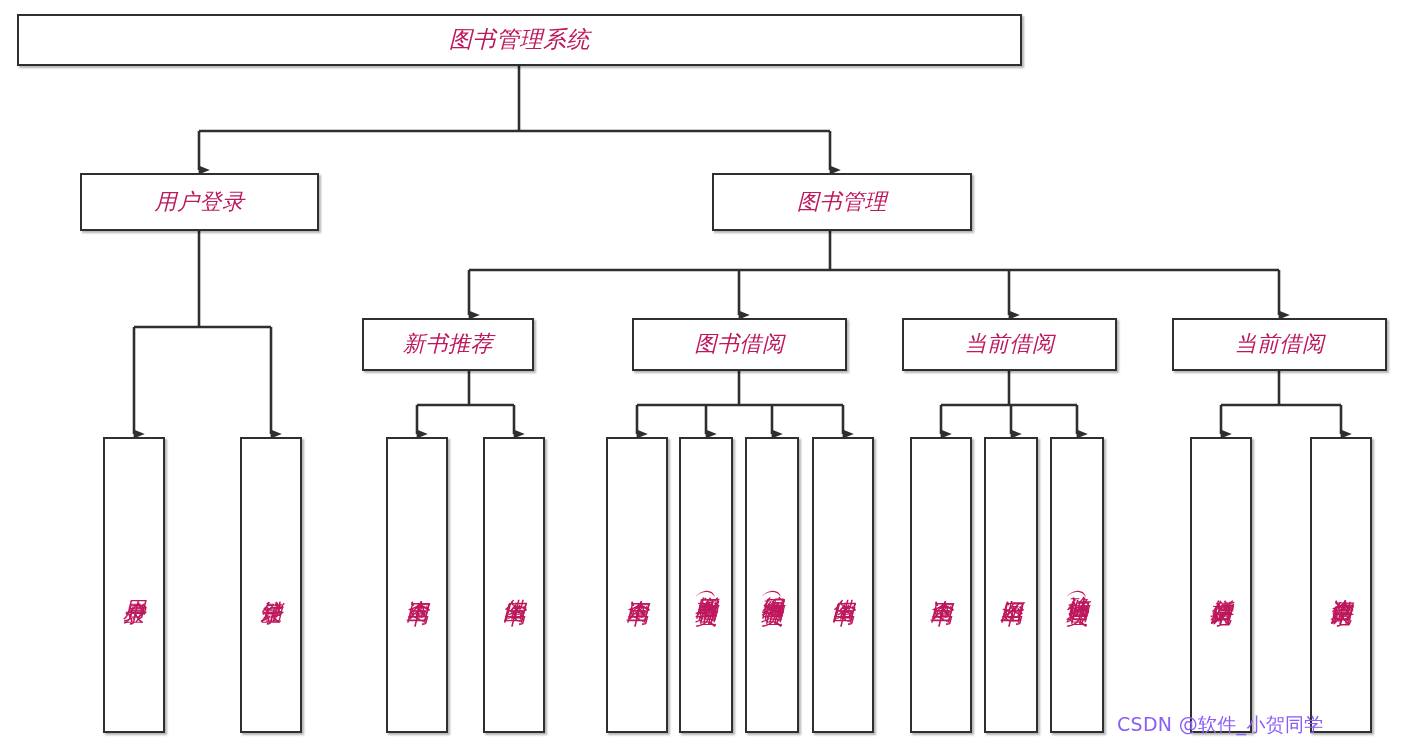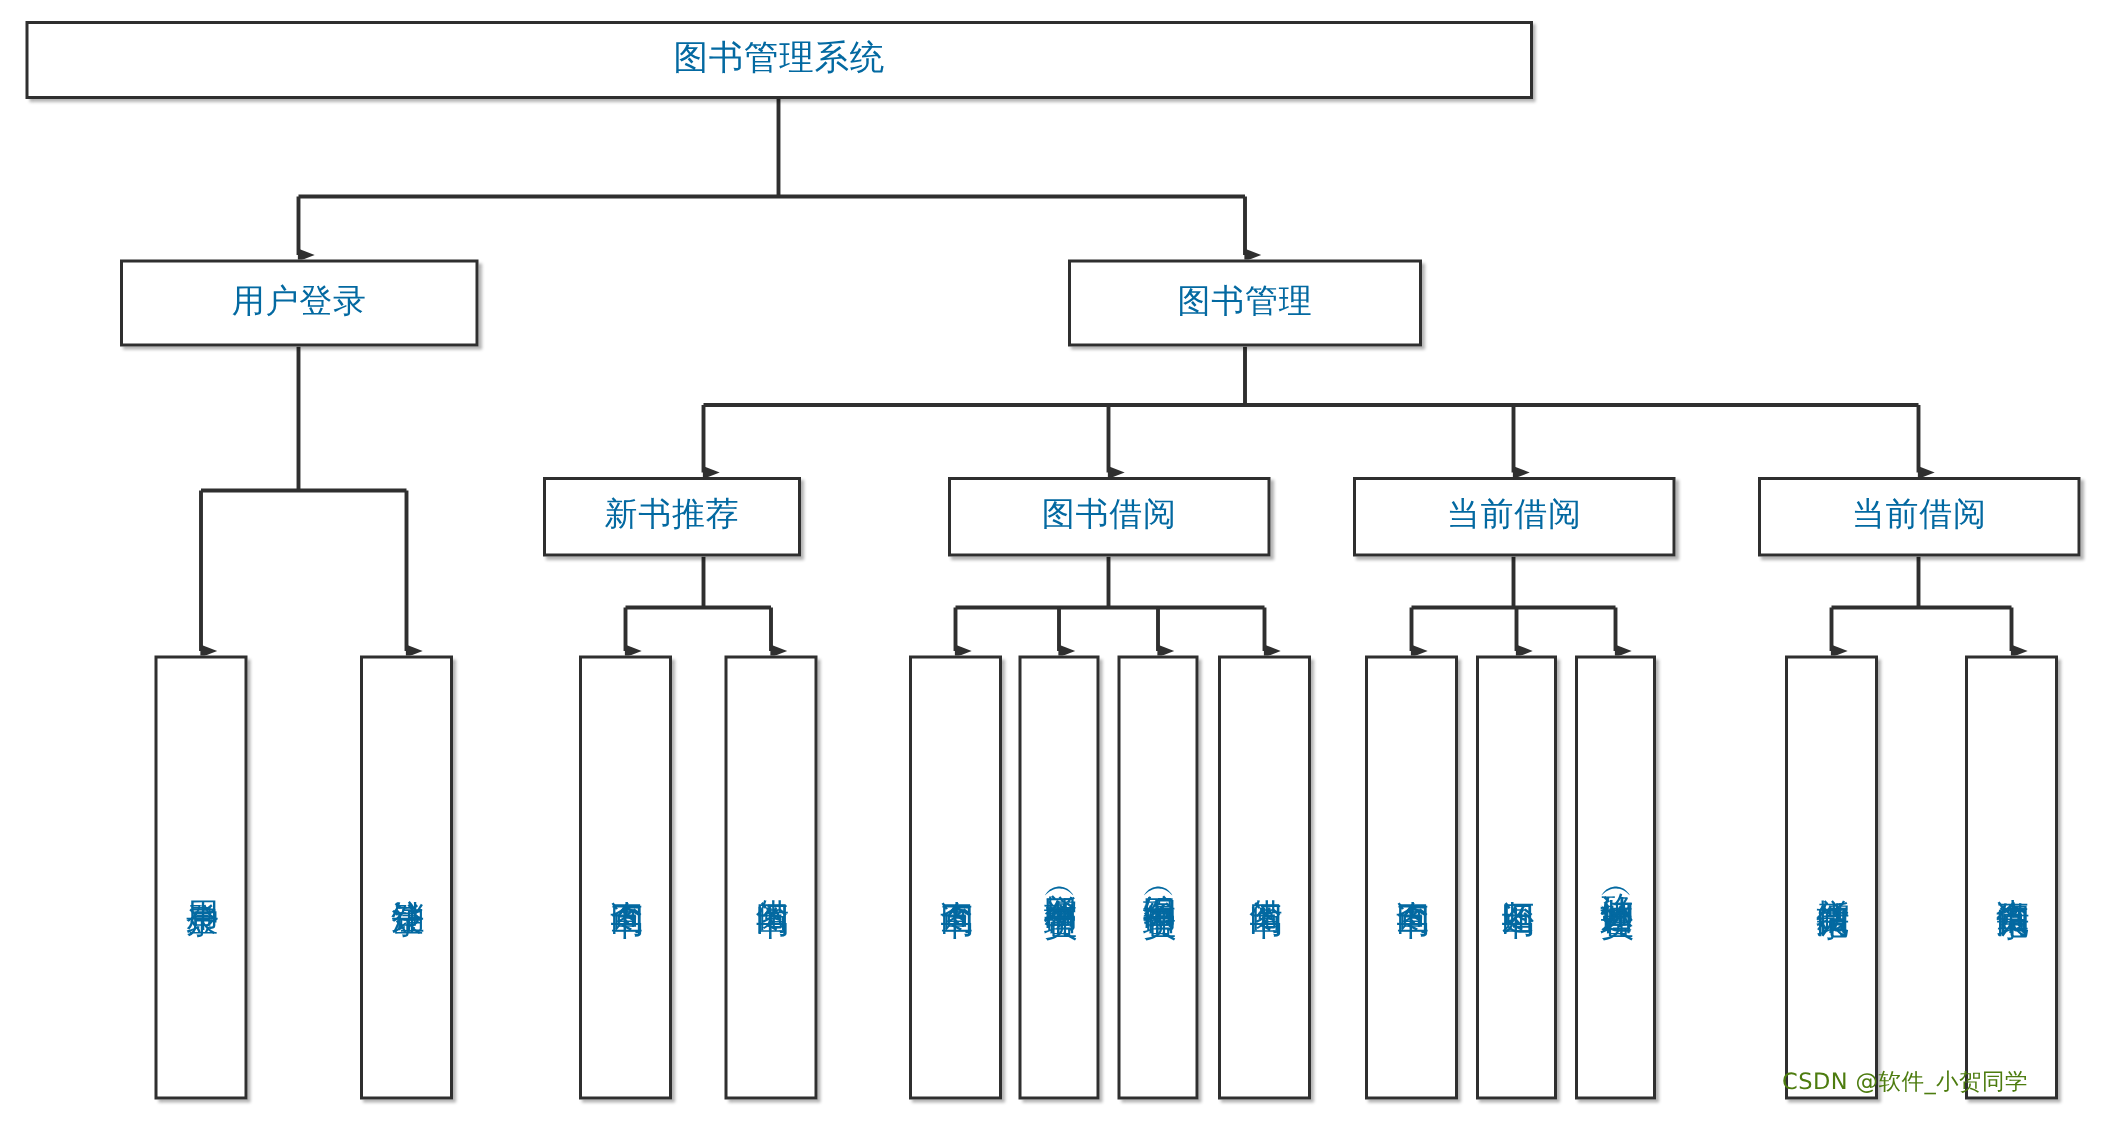--- a/index.html
+++ b/index.html
@@ -27,22 +27,23 @@
   }
   .node {
     position: absolute;
     box-sizing: border-box;
     background: #ffffff;
     border: 2.2px solid #2f2f2f;
     box-shadow: 2px 2px 2px rgba(0,0,0,0.30);
     display: flex;
     align-items: center;
     justify-content: center;
-    color: #0369a1;
+    color: #be185d;
     z-index: 2;
+    font-style: italic;
   }
   .node-h {
     font-size: 22px;
     letter-spacing: 0.5px;
     line-height: 1.1;
     white-space: nowrap;
   }
   .node-root {
     font-size: 23px;
   }
@@ -53,24 +54,24 @@
     line-height: 1.18;
     letter-spacing: 1.5px;
     text-align: center;
     white-space: normal;
   }
   .node-v span {
     display: block;
   }
   .watermark {
     position: absolute;
-    left: 1188px;
+    left: 1117px;
     top: 712px;
-    font-size: 15px;
-    color: #4d7c0f;
+    font-size: 19px;
+    color: #8b5cf6;
     white-space: nowrap;
     z-index: 5;
     letter-spacing: 0.3px;
   }
 </style>
 </head>
 <body>
 
 <div id="canvas">
 
@@ -124,21 +125,21 @@
     </g>
   </svg>
 
   <div class="node node-h node-root" style="left:17px;top:14px;width:1005px;height:52px;">
     <span>图书管理系统</span>
   </div>
 
   <div class="node node-h" style="left:80px;top:173px;width:239px;height:58px;">
     <span>用户登录</span>
   </div>
-  <div class="node node-h" style="left:712px;top:173px;width:236px;height:58px;">
+  <div class="node node-h" style="left:712px;top:173px;width:260px;height:58px;">
     <span>图书管理</span>
   </div>
 
   <div class="node node-h" style="left:362px;top:318px;width:172px;height:53px;">
     <span>新书推荐</span>
   </div>
   <div class="node node-h" style="left:902px;top:318px;width:215px;height:53px;">
     <span>当前借阅</span>
   </div>
   <div class="node node-h" style="left:632px;top:318px;width:215px;height:53px;">

